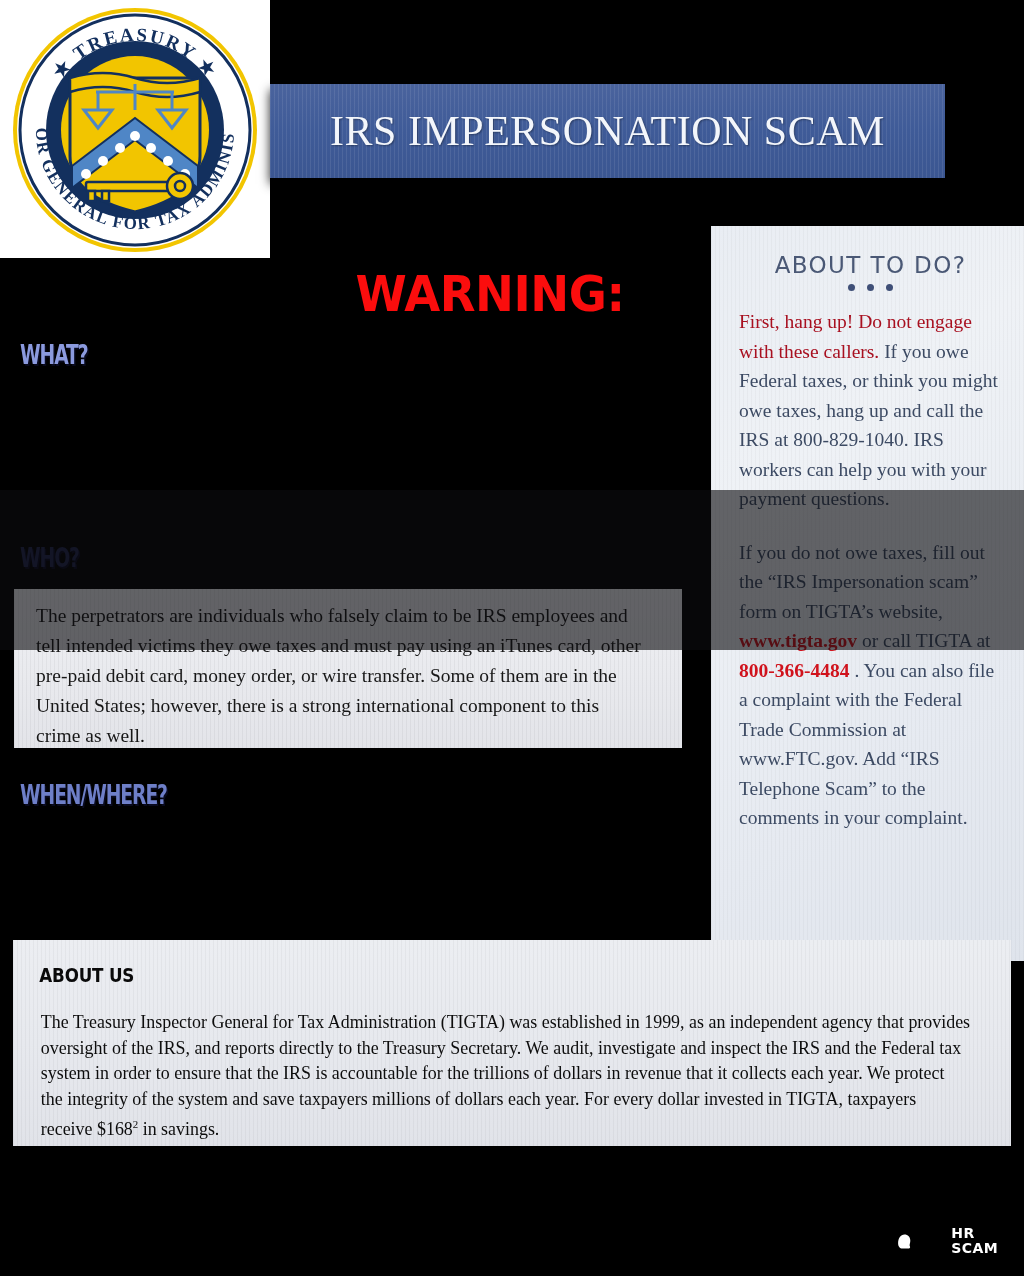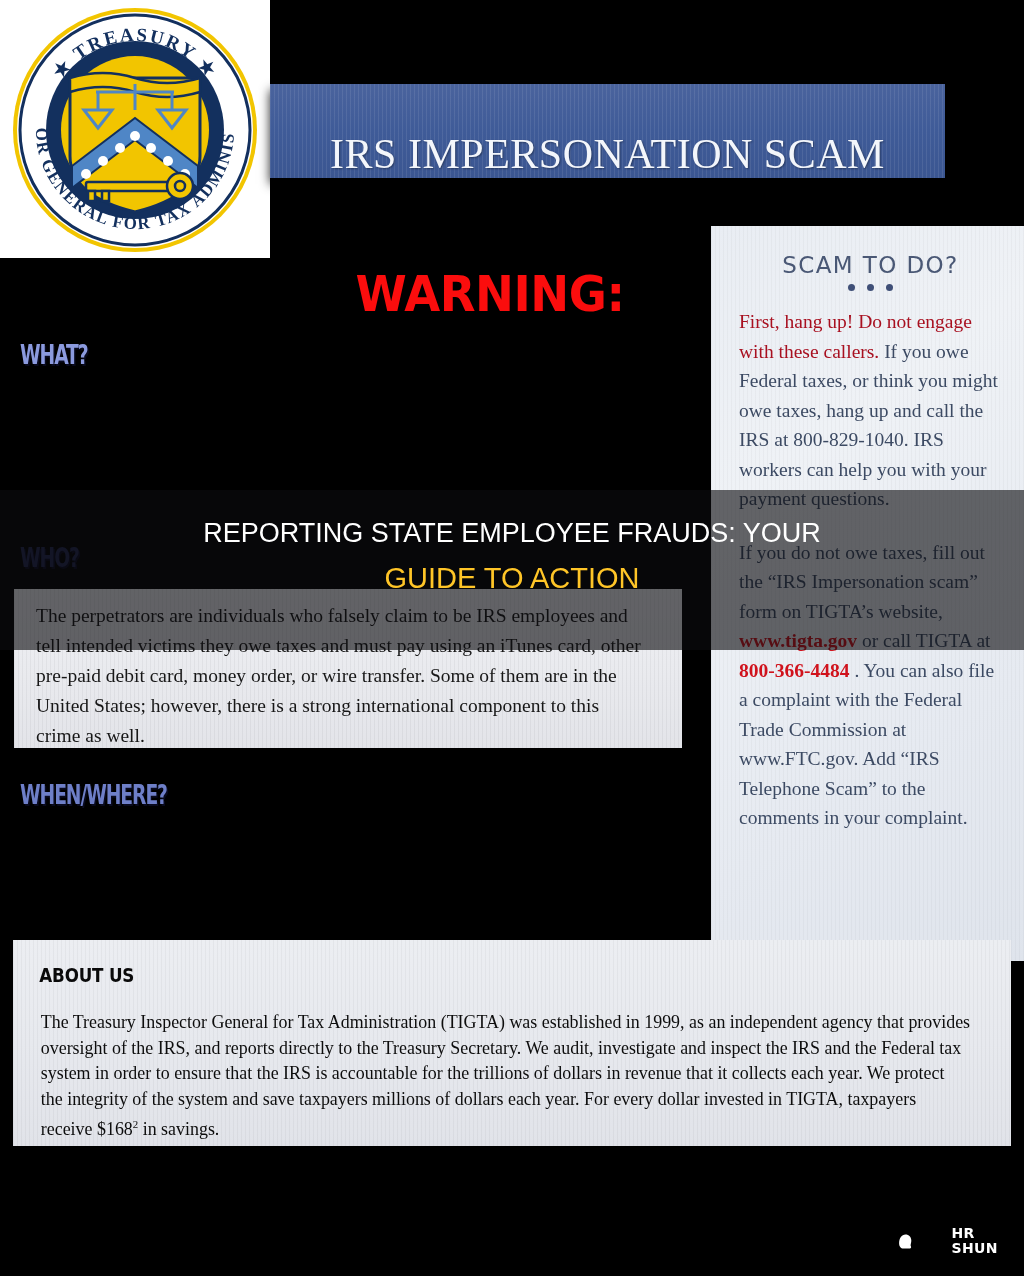--- a/index.html
+++ b/index.html
@@ -39,21 +39,21 @@
     left: 270px; top: 84px;
     width: 675px; height: 94px;
     background: linear-gradient(to bottom, #46609b 0%, #3f5b98 45%, #3a5590 100%);
     background-image:
        repeating-linear-gradient(to right,
          rgba(255,255,255,0.085) 0px, rgba(255,255,255,0.085) 1px,
          rgba(0,0,0,0.0) 1px, rgba(0,0,0,0.0) 4px),
        linear-gradient(to bottom, #4a639d 0%, #3f5b98 50%, #3b5691 100%);
     box-shadow: 0 6px 10px rgba(0,0,0,0.85);
     display: flex;
-    align-items: flex-end;
+    align-items: center;
     justify-content: center;
   }
   .title-banner .title-text {
     font-family: "Liberation Serif", serif;
     font-size: 42px;
     letter-spacing: 0.5px;
     color: #f3f6fb;
     white-space: nowrap;
     text-shadow: 1px 1px 2px rgba(0,0,0,0.35);
   }
@@ -288,55 +288,53 @@
 
   <div class="seclabel" id="label-what">WHAT?</div>
   <div class="seclabel" id="label-who">WHO?</div>
   <div class="seclabel" id="label-when">WHEN/WHERE?</div>
 
   <div class="who-box">
     <p>The perpetrators are individuals who falsely claim to be IRS employees and tell intended victims they owe taxes and must pay using an iTunes card, other pre-paid debit card, money order, or wire transfer.  Some of them are in the United States; however, there is a strong international component to this crime as well.</p>
   </div>
 
   <div class="wtd-panel">
-    <div class="wtd-title">SCAM TO DO?</div>
+    <div class="wtd-title">ABOUT TO DO?</div>
     <div class="wtd-dots">
       <span></span><span></span><span></span>
     </div>
     <div class="wtd-body">
       <p>
         <span class="lead">First, hang up! Do not engage with these callers.</span>
         <span>If you owe Federal taxes, or think you might owe taxes, hang up and call the IRS at 800-829-1040.  IRS workers can help you with your payment questions.</span>
       </p>
       <p>
         <span>If you do not owe taxes, fill out the “IRS Impersonation scam” form on TIGTA’s website, </span>
         <span class="red">www.tigta.gov</span>
         <span> or call TIGTA at </span>
         <span class="red">800-366-4484</span>
         <span>.  You can also file a complaint with the Federal Trade Commission at www.FTC.gov.  Add “IRS Telephone Scam” to the comments in your complaint.</span>
       </p>
     </div>
   </div>
 
   <div class="dark-band"></div>
-  <div class="overlay-line" id="ov-line1">REPORTING STATE EMPLOYEE FRAUDS: YOUR</div>
-  <div class="overlay-line" id="ov-line2">GUIDE TO ACTION</div>
 
   <div class="about-panel">
     <div class="about-title">ABOUT US</div>
     <div class="about-body">
       <span>The Treasury Inspector General for Tax Administration (TIGTA) was established in 1999, as an independent agency that provides oversight of the IRS, and reports directly to the Treasury Secretary.  We audit, investigate and inspect the IRS and the Federal tax system in order to ensure that the IRS is accountable for the trillions of dollars in revenue that it collects each year.  We protect the integrity of the system and save taxpayers millions of dollars each year.  For every dollar invested in TIGTA, taxpayers receive $168</span><sup>2</sup><span> in savings.</span>
     </div>
   </div>
 
   <div class="watermark">
     <svg class="wm-mark" viewBox="0 0 30 30">
       <path d="M15 1.5 A13.5 13.5 0 1 0 15 28.5 A13.5 13.5 0 1 1 15 1.5 Z" fill="#ffffff" transform="rotate(180 15 15)"></path>
       <circle cx="16.5" cy="15" r="8.6" fill="#000000"></circle>
       <path d="M16.4 8.4 c3.6 0 5.9 2.6 5.9 6 c0 2.1 -0.7 3.6 -0.7 4.9 c0 0.9 0.5 1.3 0.5 2 c0 0.7 -0.8 1.3 -2 1.3 l-5.7 0 c-2.6 0 -4.3 -2.3 -4.3 -5.4 c0 -4.9 2.6 -8.8 6.3 -8.8 z" fill="#ffffff"></path>
     </svg>
     <div class="wm-text">
       <div>HR</div>
-      <div>SHUN</div>
+      <div>SCAM</div>
     </div>
   </div>
 
 </div>
 
 </body></html>

